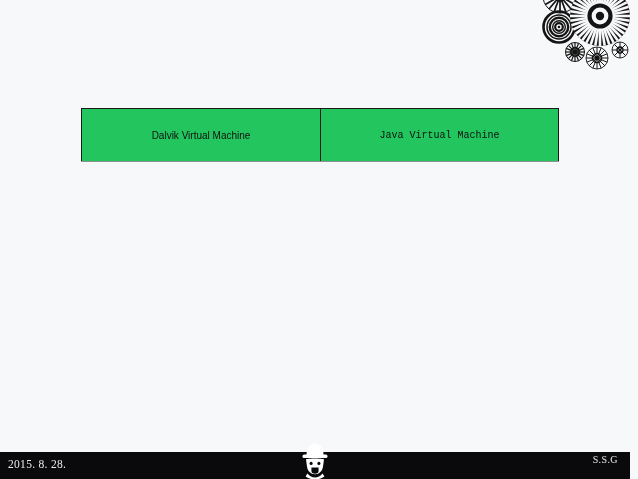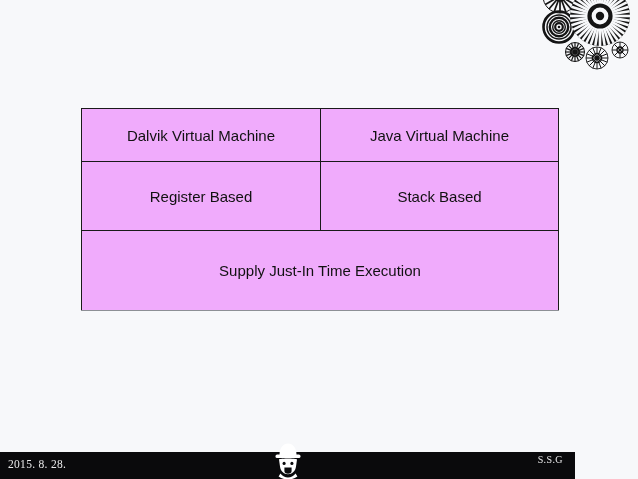--- a/index.html
+++ b/index.html
@@ -47,43 +47,43 @@
     left: 81px;
     top: 108px;
     width: 475px;
     border-collapse: collapse;
     table-layout: fixed;
   }
   #comparison-table td {
     border: 1.3px solid #1a1a1a;
     text-align: center;
     vertical-align: middle;
-    font-size: 15px;
+    font-size: 10px;
     color: #111111;
     padding: 0;
-    background: #f0abfc;
+    background: #22c55e;
   }
   .row-h-1 { height: 52px; }
   .row-h-2 { height: 68px; }
   .row-h-3 { height: 76px; }
   .row-h-4 { height: 79px; }
   .cell-col-left  { width: 238px; }
-  .cell-col-right { width: 237px; }
+  .cell-col-right { width: 237px; font-family: Liberation Mono, monospace; }
   .cell-text { display: block; }
   .cell-text b { font-weight: 700; }
   #comparison-table tr:last-child td {
     border-bottom-color: #8d9095;
   }
 
   
   #footer-bar {
     position: absolute;
     left: 0;
     bottom: 0;
-    width: 575px;
+    width: 630px;
     height: 27px;
     background: #0a0a0c;
   }
   #footer-date {
     position: absolute;
     left: 8px;
     top: 6px;
     font-family: "Liberation Serif", serif;
     font-size: 11.5px;
     color: #e9e9ea;
@@ -241,33 +241,20 @@
   <table id="comparison-table">
     <tbody>
       <tr>
         <td class="cell-col-left row-h-1">
           <span class="cell-text">Dalvik Virtual Machine</span>
         </td>
         <td class="cell-col-right row-h-1">
           <span class="cell-text">Java Virtual Machine</span>
         </td>
       </tr>
-      <tr>
-        <td class="cell-col-left row-h-2">
-          <span class="cell-text">Register Based</span>
-        </td>
-        <td class="cell-col-right row-h-2">
-          <span class="cell-text">Stack Based</span>
-        </td>
-      </tr>
-      <tr>
-        <td colspan="2" class="row-h-4">
-          <span class="cell-text">Supply Just-In Time Execution</span>
-        </td>
-      </tr>
     </tbody>
   </table>
 
   <div id="footer-bar">
     <div id="footer-date">2015. 8. 28.</div>
 
     <svg id="footer-logo" viewBox="0 0 40 37" xmlns="http://www.w3.org/2000/svg">
 
       <path d="M11.5 13 C11.5 5.5 15.5 1.5 20 1.5 C24.5 1.5 28.5 5.5 28.5 13 Z" fill="#ffffff"></path>
 

